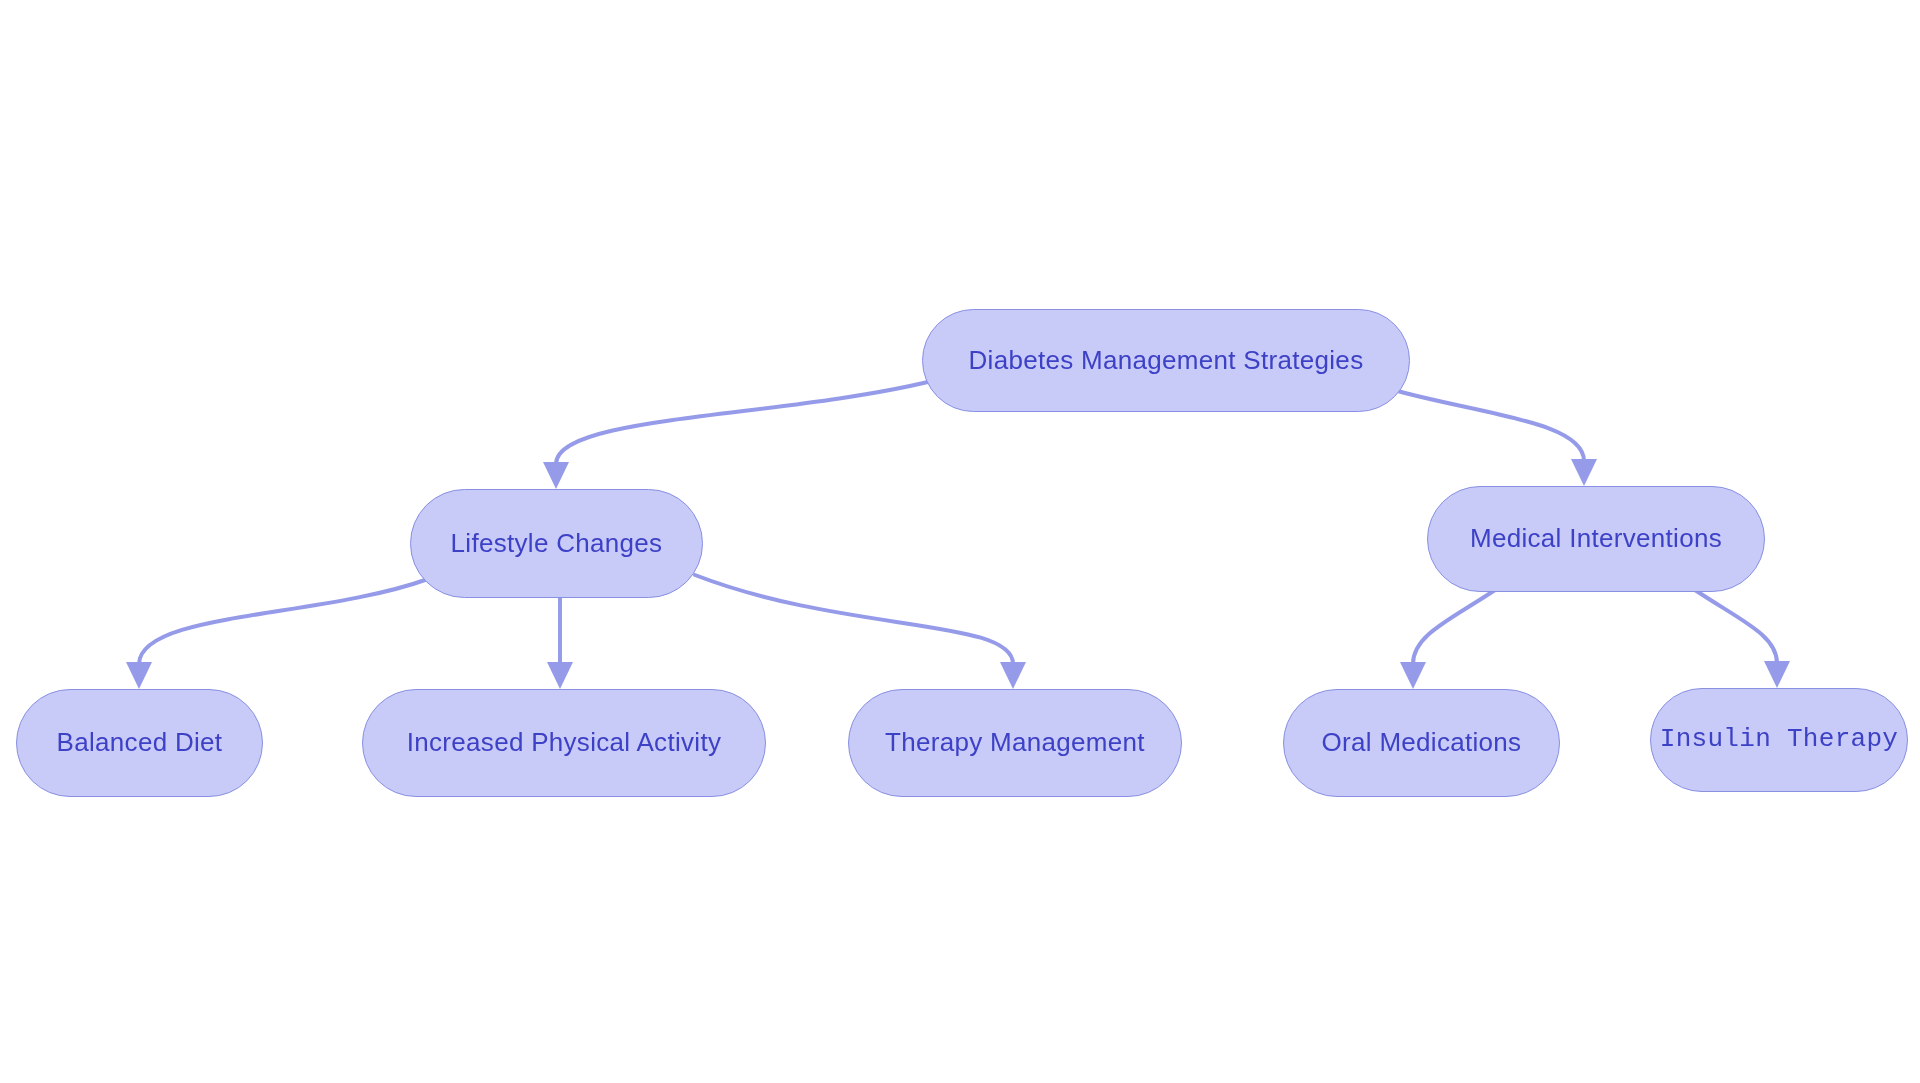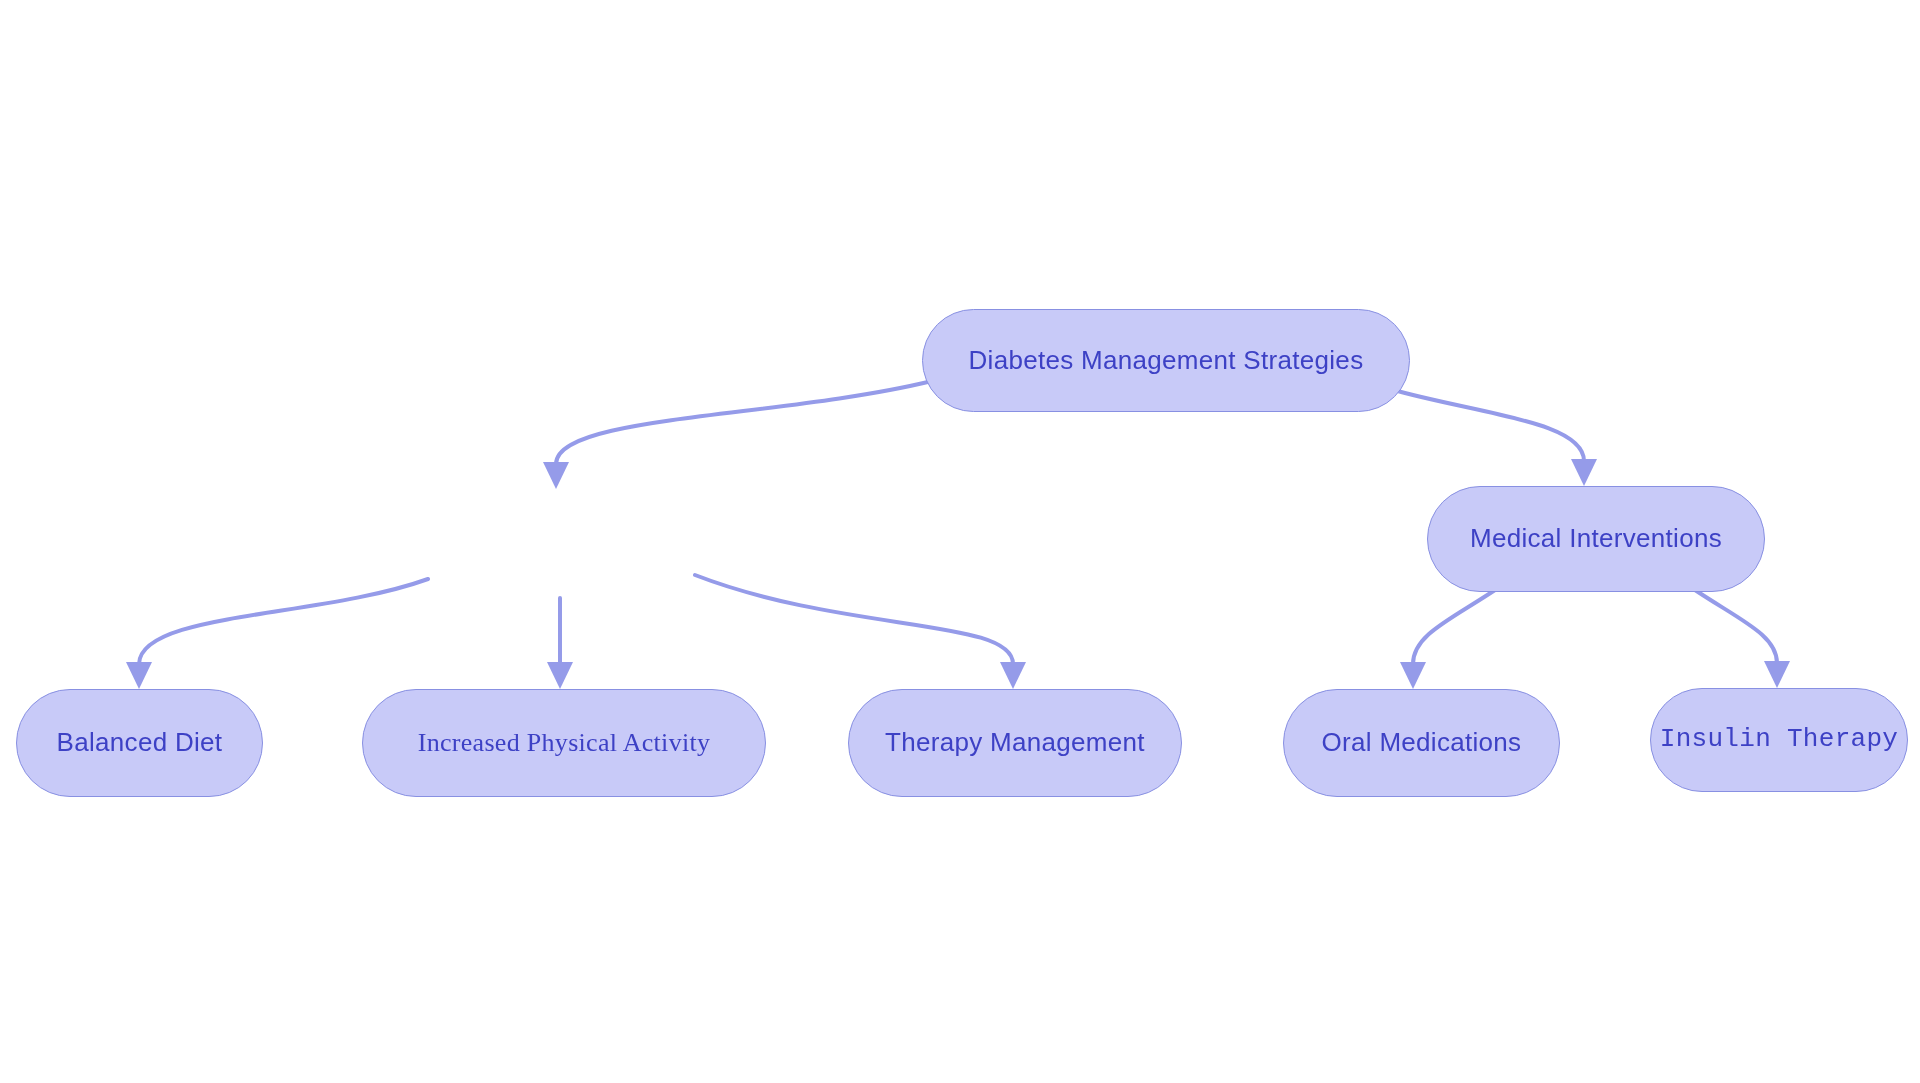--- a/index.html
+++ b/index.html
@@ -85,30 +85,33 @@
     <polygon class="head" points="1400,662 1426,662 1413,689"></polygon>
 
     <path class="link" d="M 1695 590 C 1740 620, 1777 635, 1777 663"></path>
     <polygon class="head" points="1764,661 1790,661 1777,688"></polygon>
   </svg>
 
   <div class="node" style="left:922px; top:285px; width:488px; height:103px;margin-top:24px;">
     <span class="label">Diabetes Management Strategies</span>
   </div>
 
+  <div class="node" style="left:410px; top:489px; width:293px; height:109px;">
+    <span class="label">Lifestyle Changes</span>
+  </div>
 
   <div class="node" style="left:16px; top:689px; width:247px; height:108px;">
     <span class="label">Balanced Diet</span>
   </div>
 
   <div class="node" style="left:1427px; top:486px; width:338px; height:106px;">
     <span class="label">Medical Interventions</span>
   </div>
 
-  <div class="node" style="left:362px; top:689px; width:404px; height:108px;font-family:Liberation Serif, serif;">
+  <div class="node" style="left:362px; top:689px; width:404px; height:108px;">
     <span class="label">Increased Physical Activity</span>
   </div>
 
   <div class="node" style="left:848px; top:689px; width:334px; height:108px;">
     <span class="label">Therapy Management</span>
   </div>
 
   <div class="node" style="left:1283px; top:689px; width:277px; height:108px;">
     <span class="label">Oral Medications</span>
   </div>

